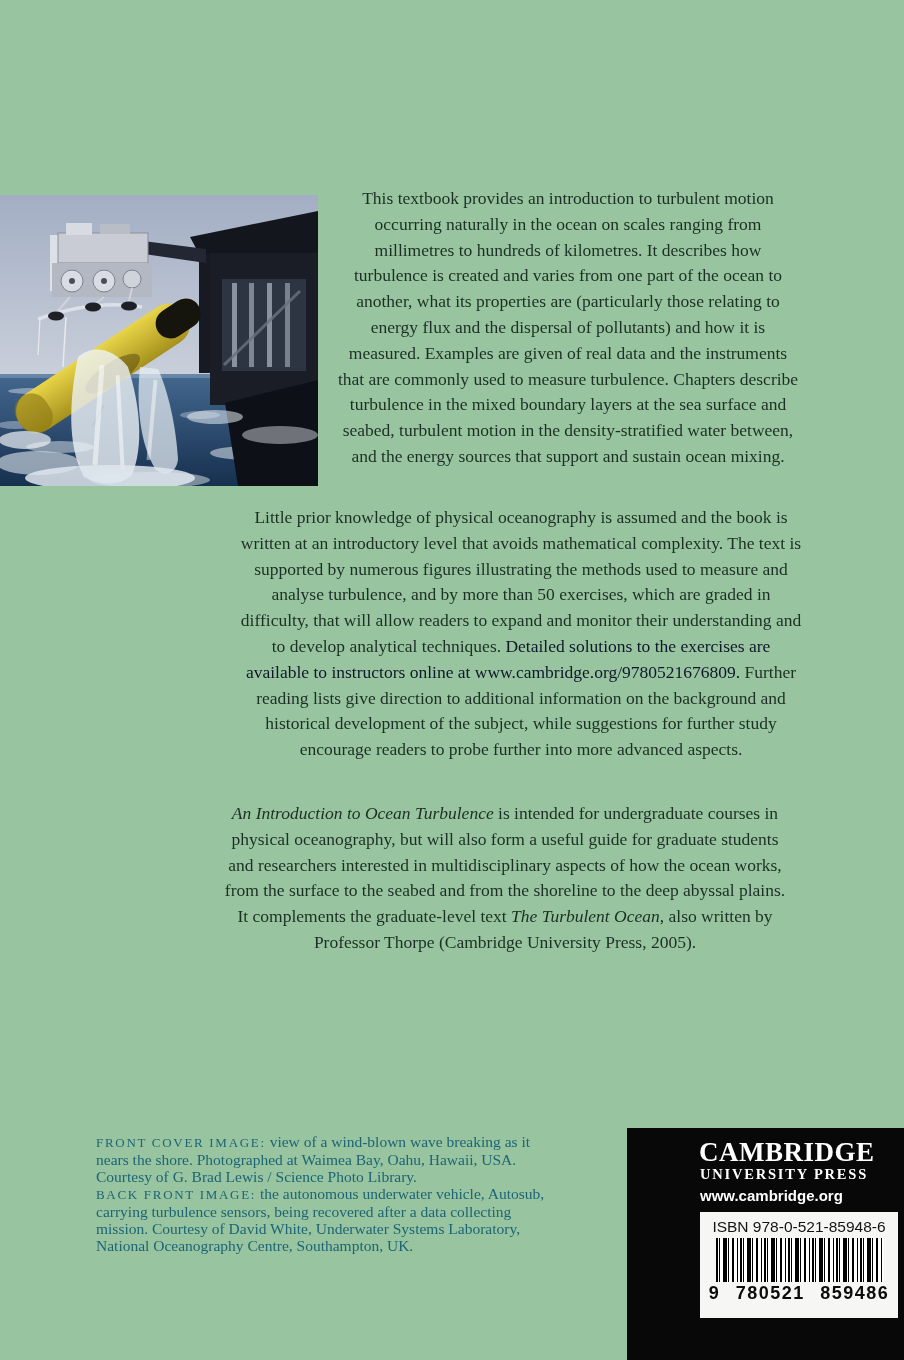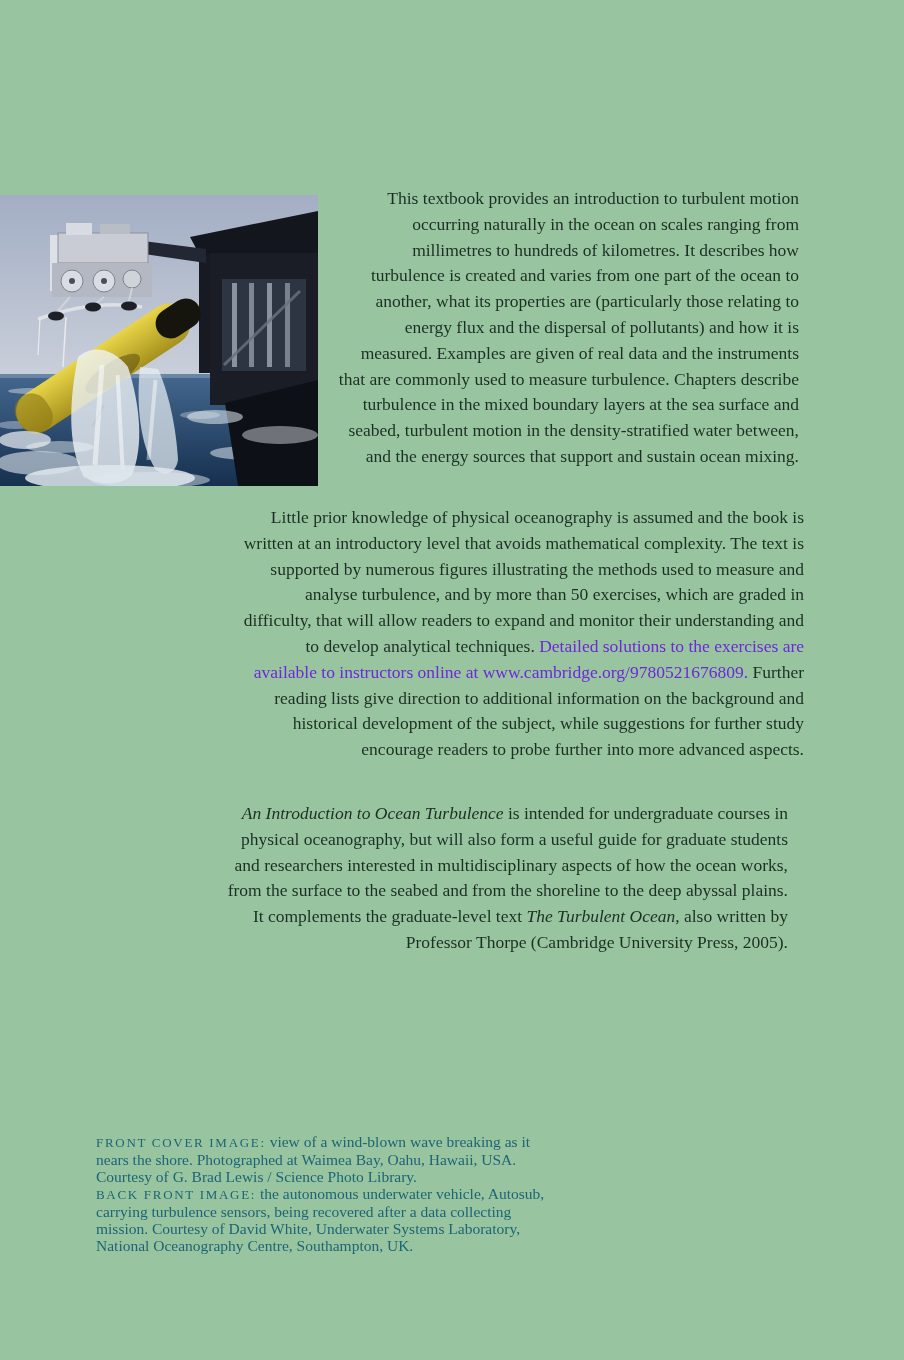--- a/index.html
+++ b/index.html
@@ -2,25 +2,25 @@
 <html><head>
 <meta charset="utf-8">
 <style>
   html,body{margin:0;padding:0;background:#98c5a0;}
   .cover{position:relative;width:904px;height:1360px;background:#98c5a0;overflow:hidden;
          font-family:"Liberation Serif","DejaVu Serif",serif;color:#1c2f24;}
   
   .photo{position:absolute;left:0;top:195px;width:318px;height:291px;overflow:hidden;}
   .photo svg{display:block;}
   
-  .para{position:absolute;margin:0;font-size:17.5px;line-height:25.8px;text-align:right;}
+  .para{position:absolute;margin:0;font-size:17.5px;line-height:25.8px;text-align:center;}
   .para1{left:337px;top:186px;width:462px;}
   .para2{left:238px;top:505px;width:566px;}
   .para3{left:222px;top:801px;width:566px;}
-  .teal{color:#6d28d9;}
+  .teal{color:#0f172a;}
   .italic{font-style:italic;}
   
   .credits{position:absolute;left:96px;top:1133px;width:462px;
            font-size:15.5px;line-height:17px;color:#1d6476;}
   .caps{font-size:13px;letter-spacing:1.7px;}
   
   .pubbox{position:absolute;left:627px;top:1128px;width:277px;height:232px;background:#080808;
           color:#fff;}
   .cup{margin:10px 0 0 72px;font-size:27px;font-weight:bold;letter-spacing:.5px;line-height:28px;}
   .cup2{margin:0 0 0 73px;font-size:14.5px;font-weight:bold;letter-spacing:1.8px;line-height:17px;}
@@ -135,14 +135,24 @@
 
   <p class="para para2"><span>Little prior knowledge of physical oceanography is assumed and the book is written at an introductory level that avoids mathematical complexity. The text is supported by numerous figures illustrating the methods used to measure and analyse turbulence, and by more than 50 exercises, which are graded in difficulty, that will allow readers to expand and monitor their understanding and to develop analytical techniques. </span><span class="teal">Detailed solutions to the exercises are available to instructors online at www.cambridge.org/9780521676809.</span><span> Further reading lists give direction to additional information on the background and historical development of the subject, while suggestions for further study encourage readers to probe further into more advanced aspects.</span></p>
 
   <p class="para para3"><span class="italic">An Introduction to Ocean Turbulence</span><span> is intended for undergraduate courses in physical oceanography, but will also form a useful guide for graduate students and researchers interested in multidisciplinary aspects of how the ocean works, from the surface to the seabed and from the shoreline to the deep abyssal plains. It complements the graduate-level text </span><span class="italic">The Turbulent Ocean</span><span>, also written by Professor Thorpe (Cambridge University Press, 2005).</span></p>
 
   <div class="credits">
     <span class="caps">FRONT COVER IMAGE:</span><span> view of a wind-blown wave breaking as it nears the shore. Photographed at Waimea Bay, Oahu, Hawaii, USA. Courtesy of G. Brad Lewis / Science Photo Library.</span><br>
     <span class="caps">BACK FRONT IMAGE:</span><span> the autonomous underwater vehicle, Autosub, carrying turbulence sensors, being recovered after a data collecting mission. Courtesy of David White, Underwater Systems Laboratory, National Oceanography Centre, Southampton, UK.</span>
   </div>
 
+  <div class="pubbox">
+    <div class="cup">CAMBRIDGE</div>
+    <div class="cup2">UNIVERSITY PRESS</div>
+    <div class="cupurl">www.cambridge.org</div>
+    <div class="isbnbox">
+      <div class="isbn">ISBN 978-0-521-85948-6</div>
+      <div class="barcode"></div>
+      <div class="bdigits">9 780521 859486</div>
+    </div>
+  </div>
 
 </div>
 
 </body></html>

